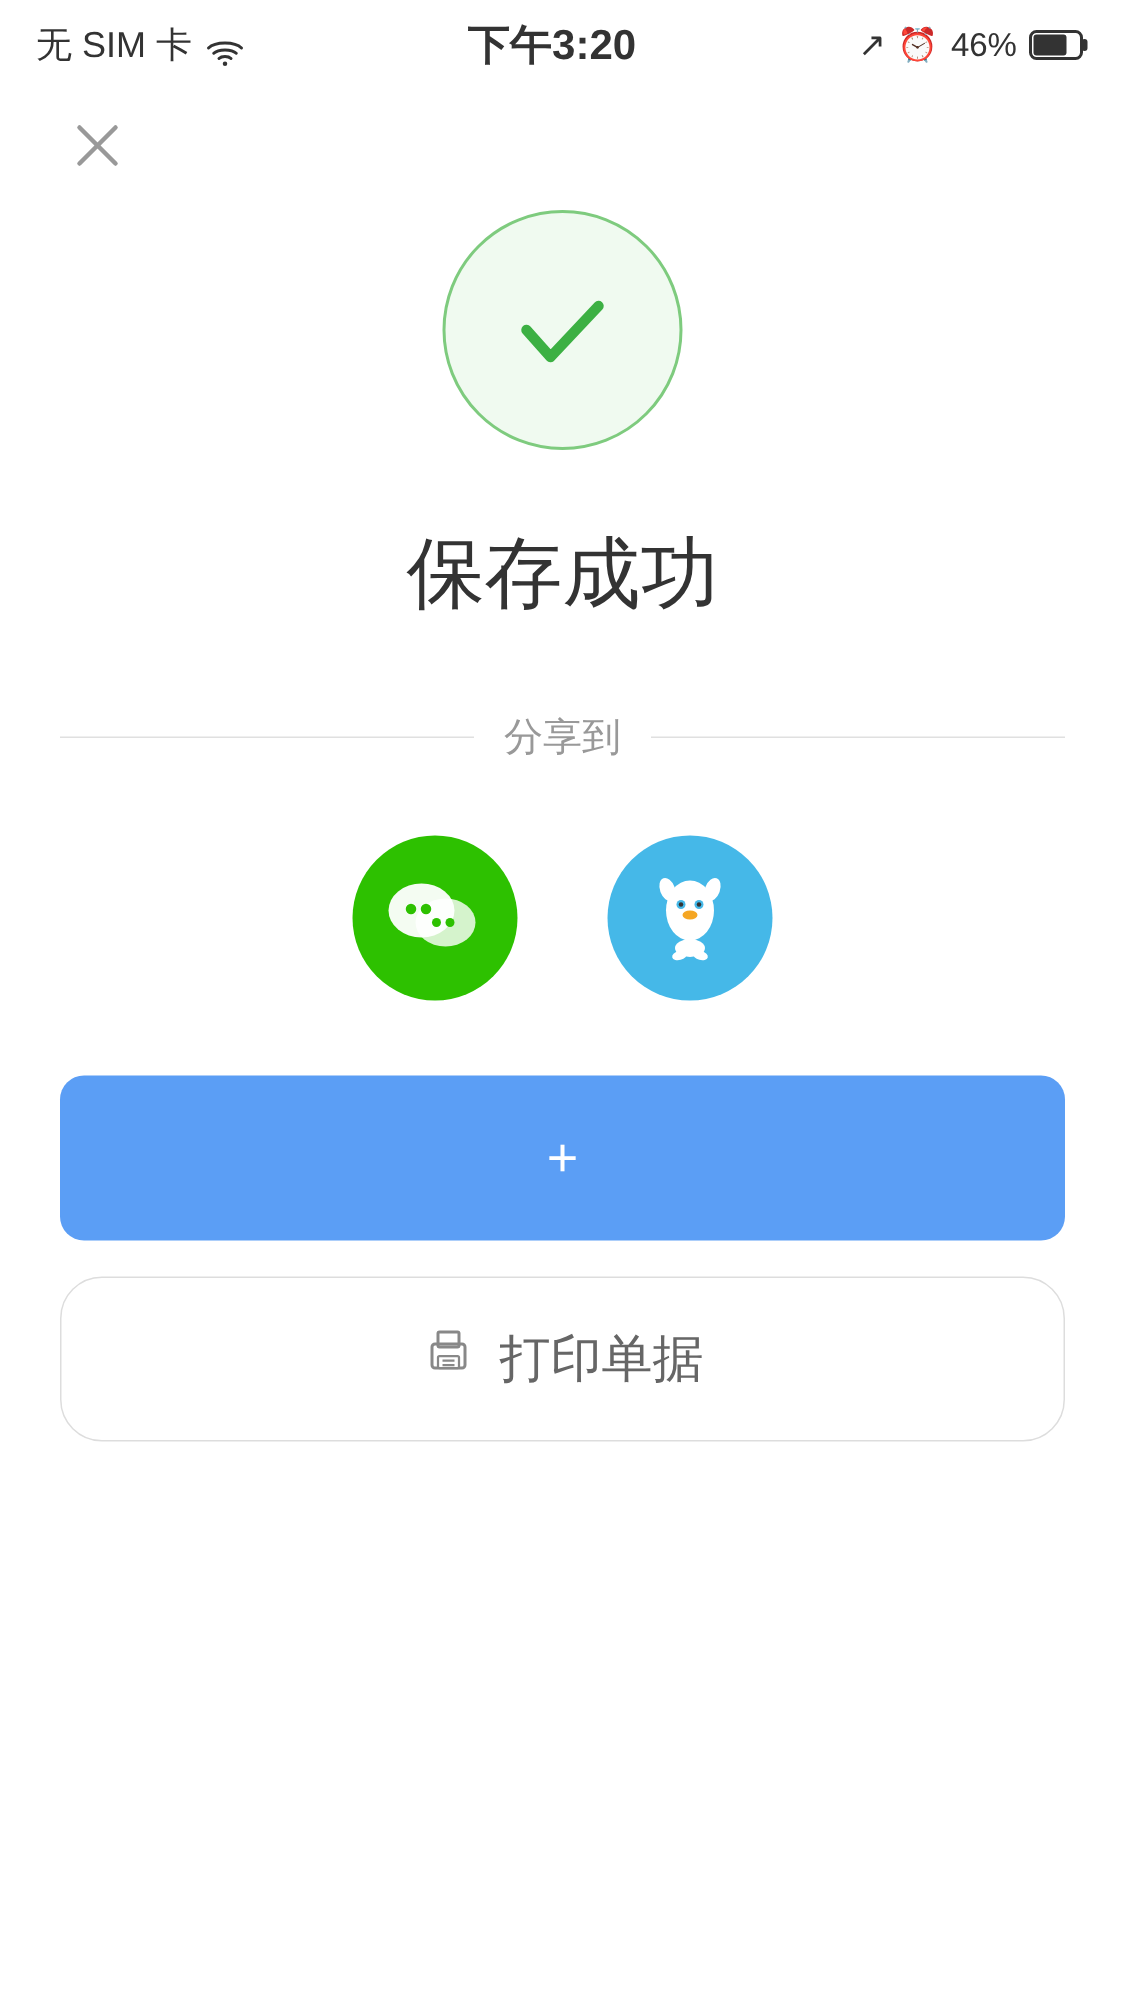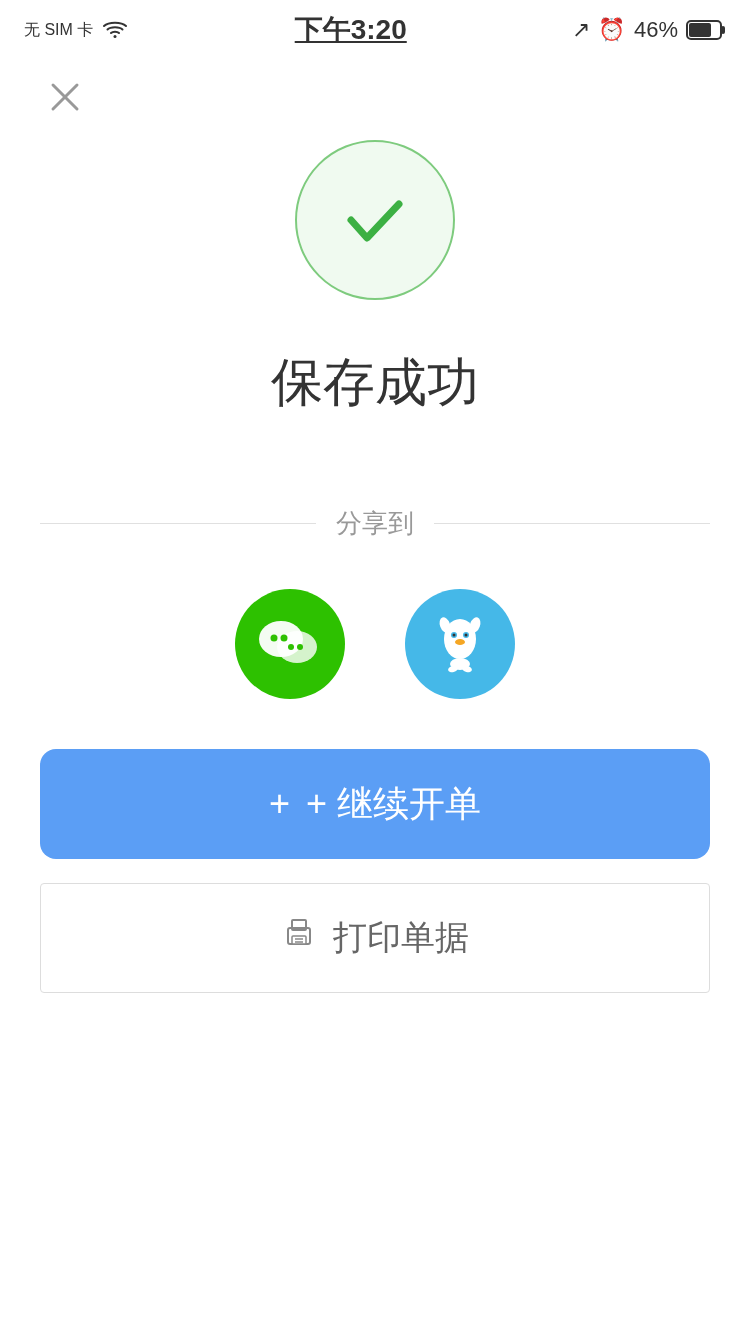--- a/index.html
+++ b/index.html
@@ -19,38 +19,37 @@
       display: flex;
       align-items: center;
       justify-content: space-between;
       padding: 0 24px;
       height: 60px;
       background: #fff;
     }
 
     .status-left {
       display: flex;
-      align-items: flex-start;
+      align-items: flex-end;
       gap: 8px;
-      font-size: 16px;
+      font-size: 24px;
       color: #333;
       font-weight: 500;
     }
 
     .wifi-icon {
       display: inline-block;
       width: 28px;
       height: 20px;
     }
 
     .status-center {
       font-size: 28px;
       font-weight: 600;
       color: #333;
-      text-decoration: underline;
     }
 
     .status-right {
       display: flex;
       align-items: center;
       gap: 8px;
       font-size: 22px;
       color: #333;
     }
 
@@ -96,21 +95,21 @@
     .checkmark {
       width: 80px;
       height: 80px;
     }
 
     
     .success-title {
       font-size: 52px;
       font-weight: 500;
       color: #333;
-      margin-bottom: 88px;
+      margin-bottom: 56px;
     }
 
     
     .share-section {
       width: 100%;
       padding: 0 40px;
       margin-bottom: 50px;
     }
 
     .share-divider {
@@ -184,21 +183,21 @@
       font-size: 36px;
       color: #fff;
       font-weight: 400;
     }
 
     .btn-secondary {
       width: 100%;
       height: 110px;
       background: #fff;
       border: 1px solid #ddd;
-      border-radius: 4px;
+      border-radius: 28px;
       display: flex;
       align-items: center;
       justify-content: center;
       gap: 16px;
       cursor: pointer;
       font-size: 34px;
       color: #666;
       font-weight: 400;
     }
   </style>
@@ -286,21 +285,20 @@
           <ellipse cx="50" cy="16" rx="5" ry="8" fill="white" transform="rotate(20 50 16)"></ellipse>
         </svg>
       </div>
     </div>
   </div>
 
   <div class="action-buttons">
 
     <button class="btn-primary">
       <span style="font-size:36px;">+</span>
-      <span>+ 继续开单</span>
     </button>
 
     <button class="btn-secondary">
       <span>
         <svg width="36" height="36" viewBox="0 0 36 36" fill="none">
           <rect x="7" y="12" width="22" height="16" rx="2" stroke="#888" stroke-width="2" fill="none"></rect>
           <rect x="11" y="4" width="14" height="10" rx="1" stroke="#888" stroke-width="2" fill="none"></rect>
           <rect x="11" y="20" width="14" height="8" rx="1" fill="white" stroke="#888" stroke-width="1.5"></rect>
           <line x1="14" y1="23" x2="22" y2="23" stroke="#888" stroke-width="1.5"></line>
           <line x1="14" y1="26" x2="22" y2="26" stroke="#888" stroke-width="1.5"></line>

